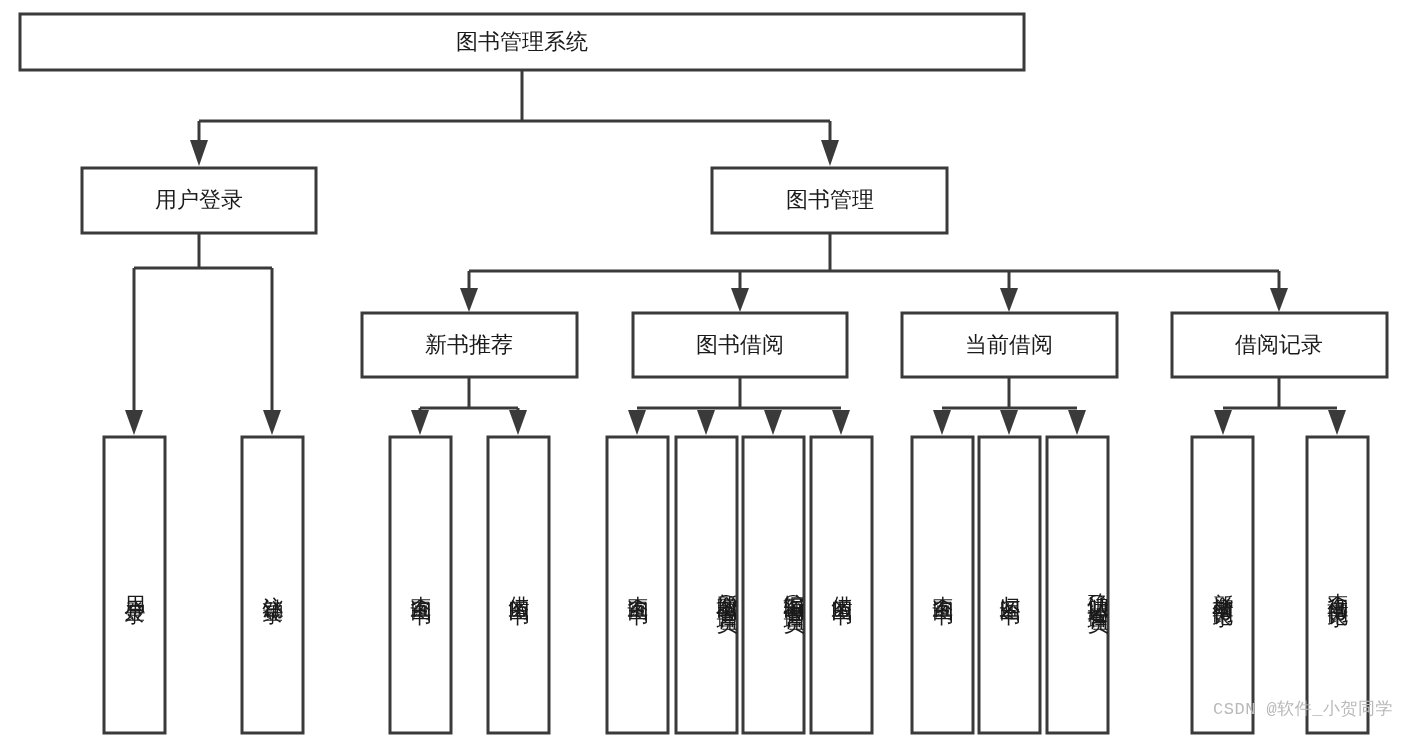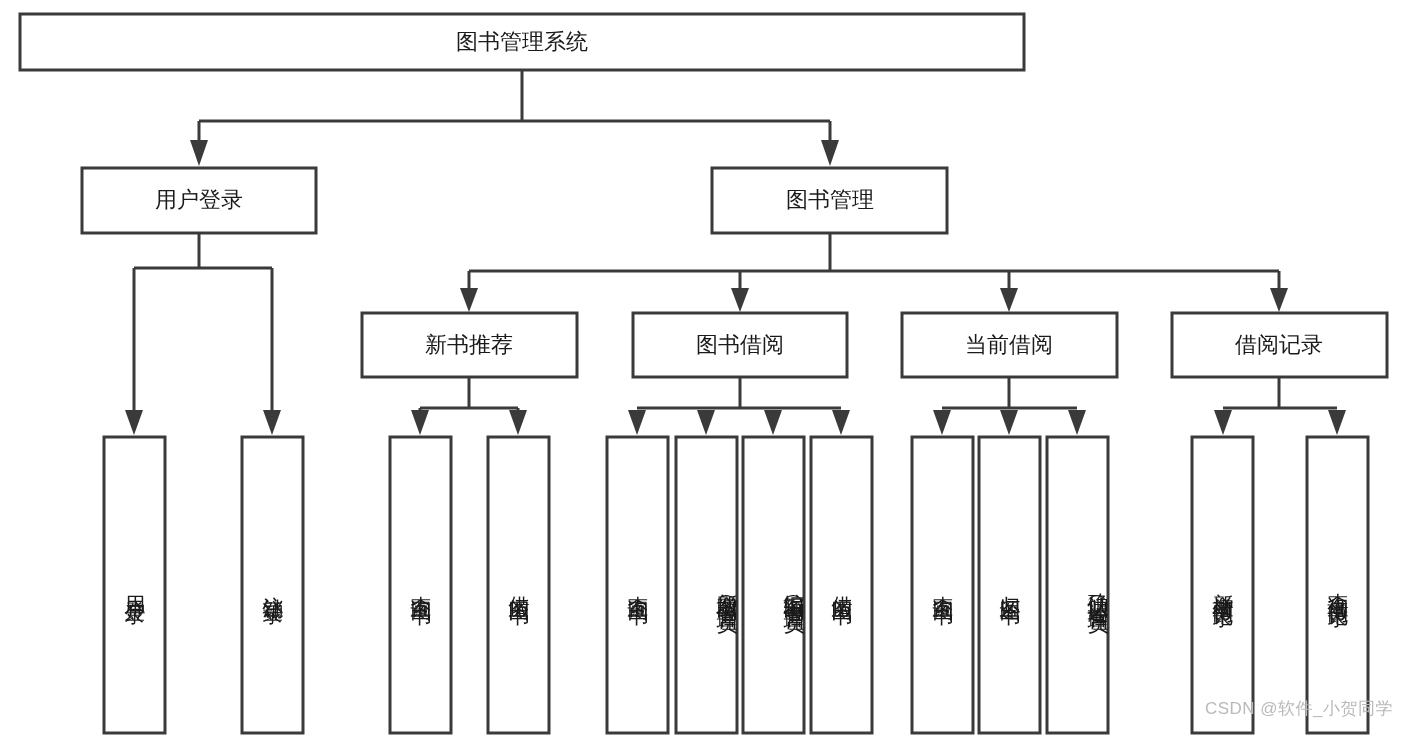--- a/index.html
+++ b/index.html
@@ -60,21 +60,21 @@
     line-height: 1;
     letter-spacing: 3px;
     color: #1a1a1a;
     white-space: nowrap;
     pointer-events: none;
   }
   .watermark {
     position: absolute;
     right: 12px;
     bottom: 4px;
-    font-family: Liberation Sans, sans-serif;
+    font-family: Liberation Mono, monospace;
     font-size: 17px;
     color: #b9b9b9;
     white-space: nowrap;
     letter-spacing: 0.5px;
   }
 </style>
 </head>
 <body>
 
 <div id="diagram-root">

